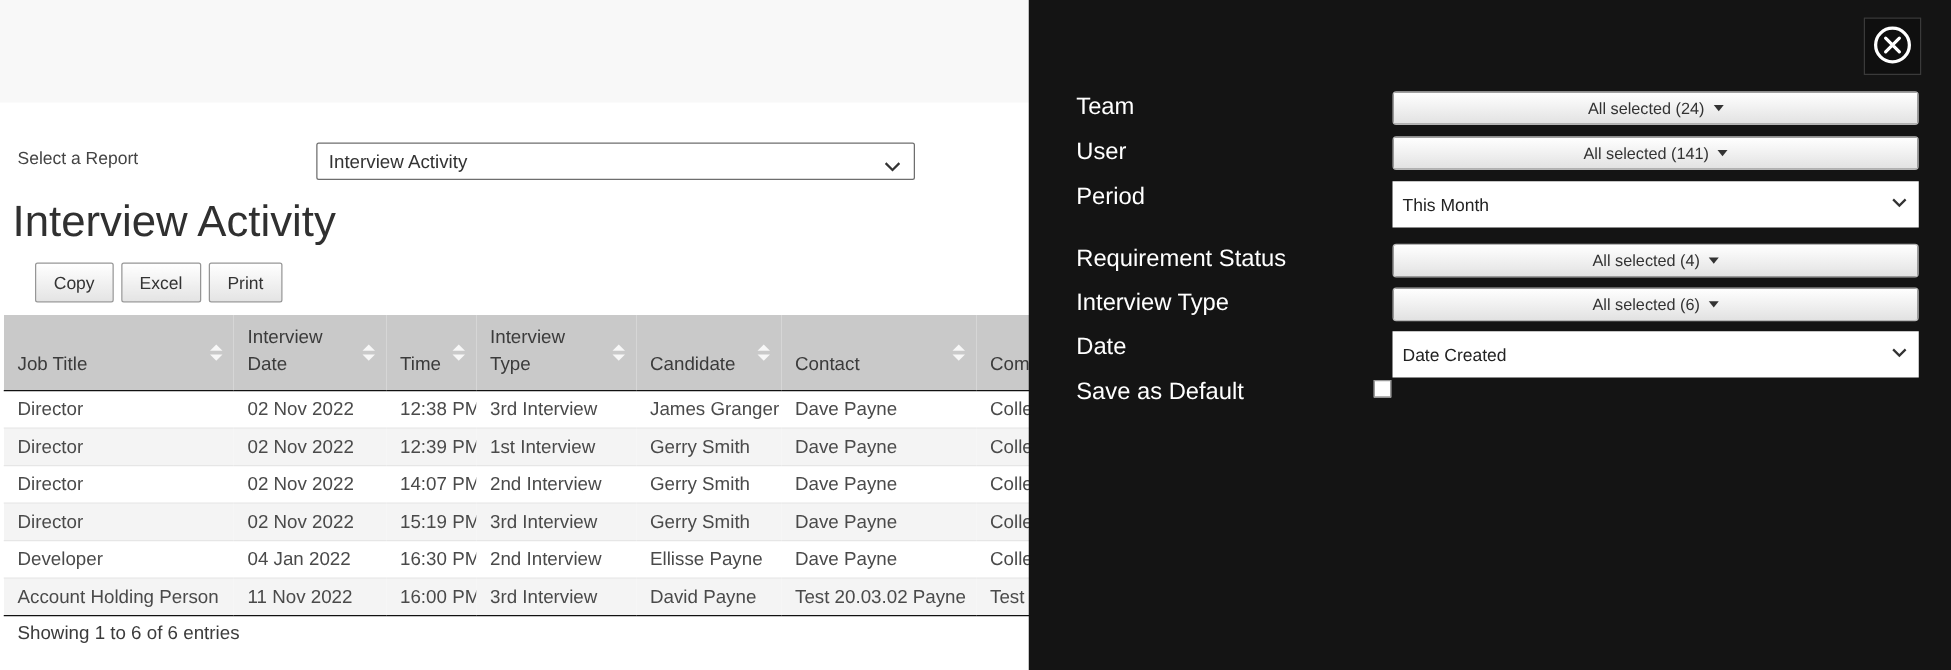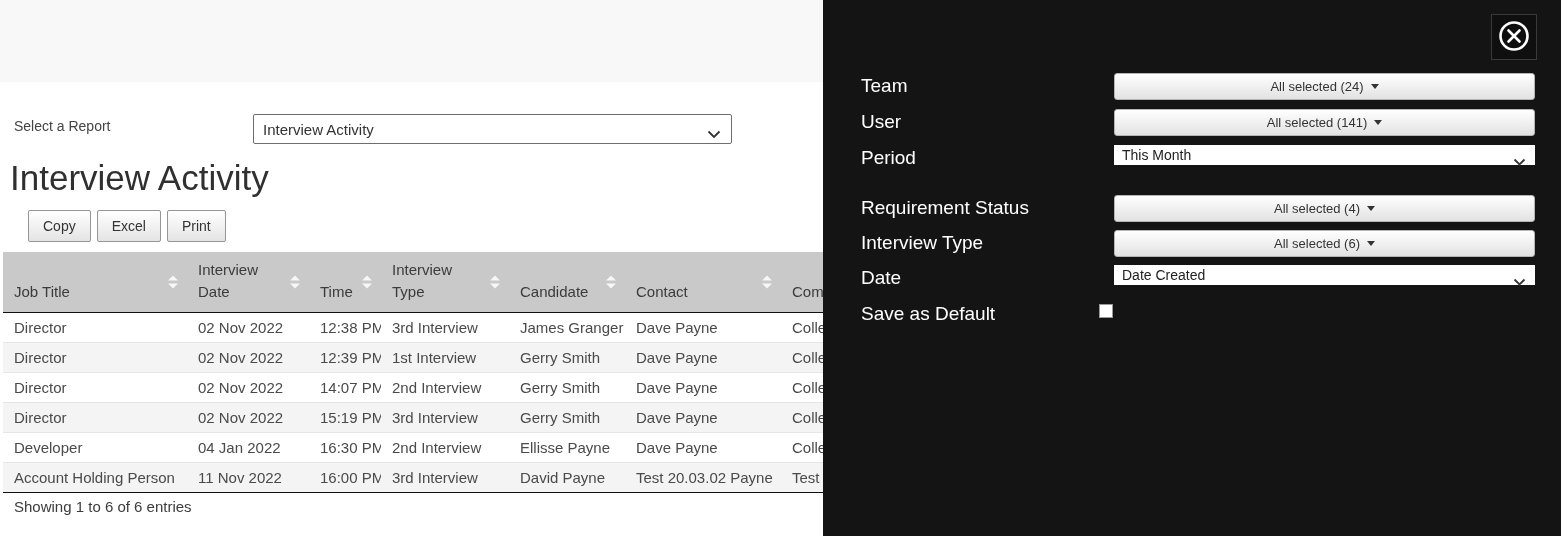--- a/index.html
+++ b/index.html
@@ -99,21 +99,21 @@
     background: linear-gradient(#ffffff, #e2e2e2);
     border: 1px solid #b5b5b5; border-radius: 3px; cursor: pointer;
     font-family: "Liberation Sans", sans-serif; font-size: 13px; color: #333;
   }
   .ms .caret {
     display: inline-block; width: 0; height: 0; margin-left: 7px;
     border-left: 4px solid transparent; border-right: 4px solid transparent;
     border-top: 5px solid #333;
   }
   .sel {
-    width: 100%; height: 20px; background: #ffffff; position: relative;
+    width: 100%; height: 37px; background: #ffffff; position: relative;
     display: flex; align-items: center; padding-left: 8px;
     font-size: 14px; color: #222; cursor: pointer;
   }
   .sel .chev { position: absolute; right: 9px; top: 9px; }
   .checkbox {
     position: absolute; left: 276px; top: 3px; width: 14px; height: 14px;
     appearance: none; -webkit-appearance: none;
     background: #ffffff; border: 1px solid #9a9a9a; cursor: pointer; margin: 0;
   }
   .update-btn {

